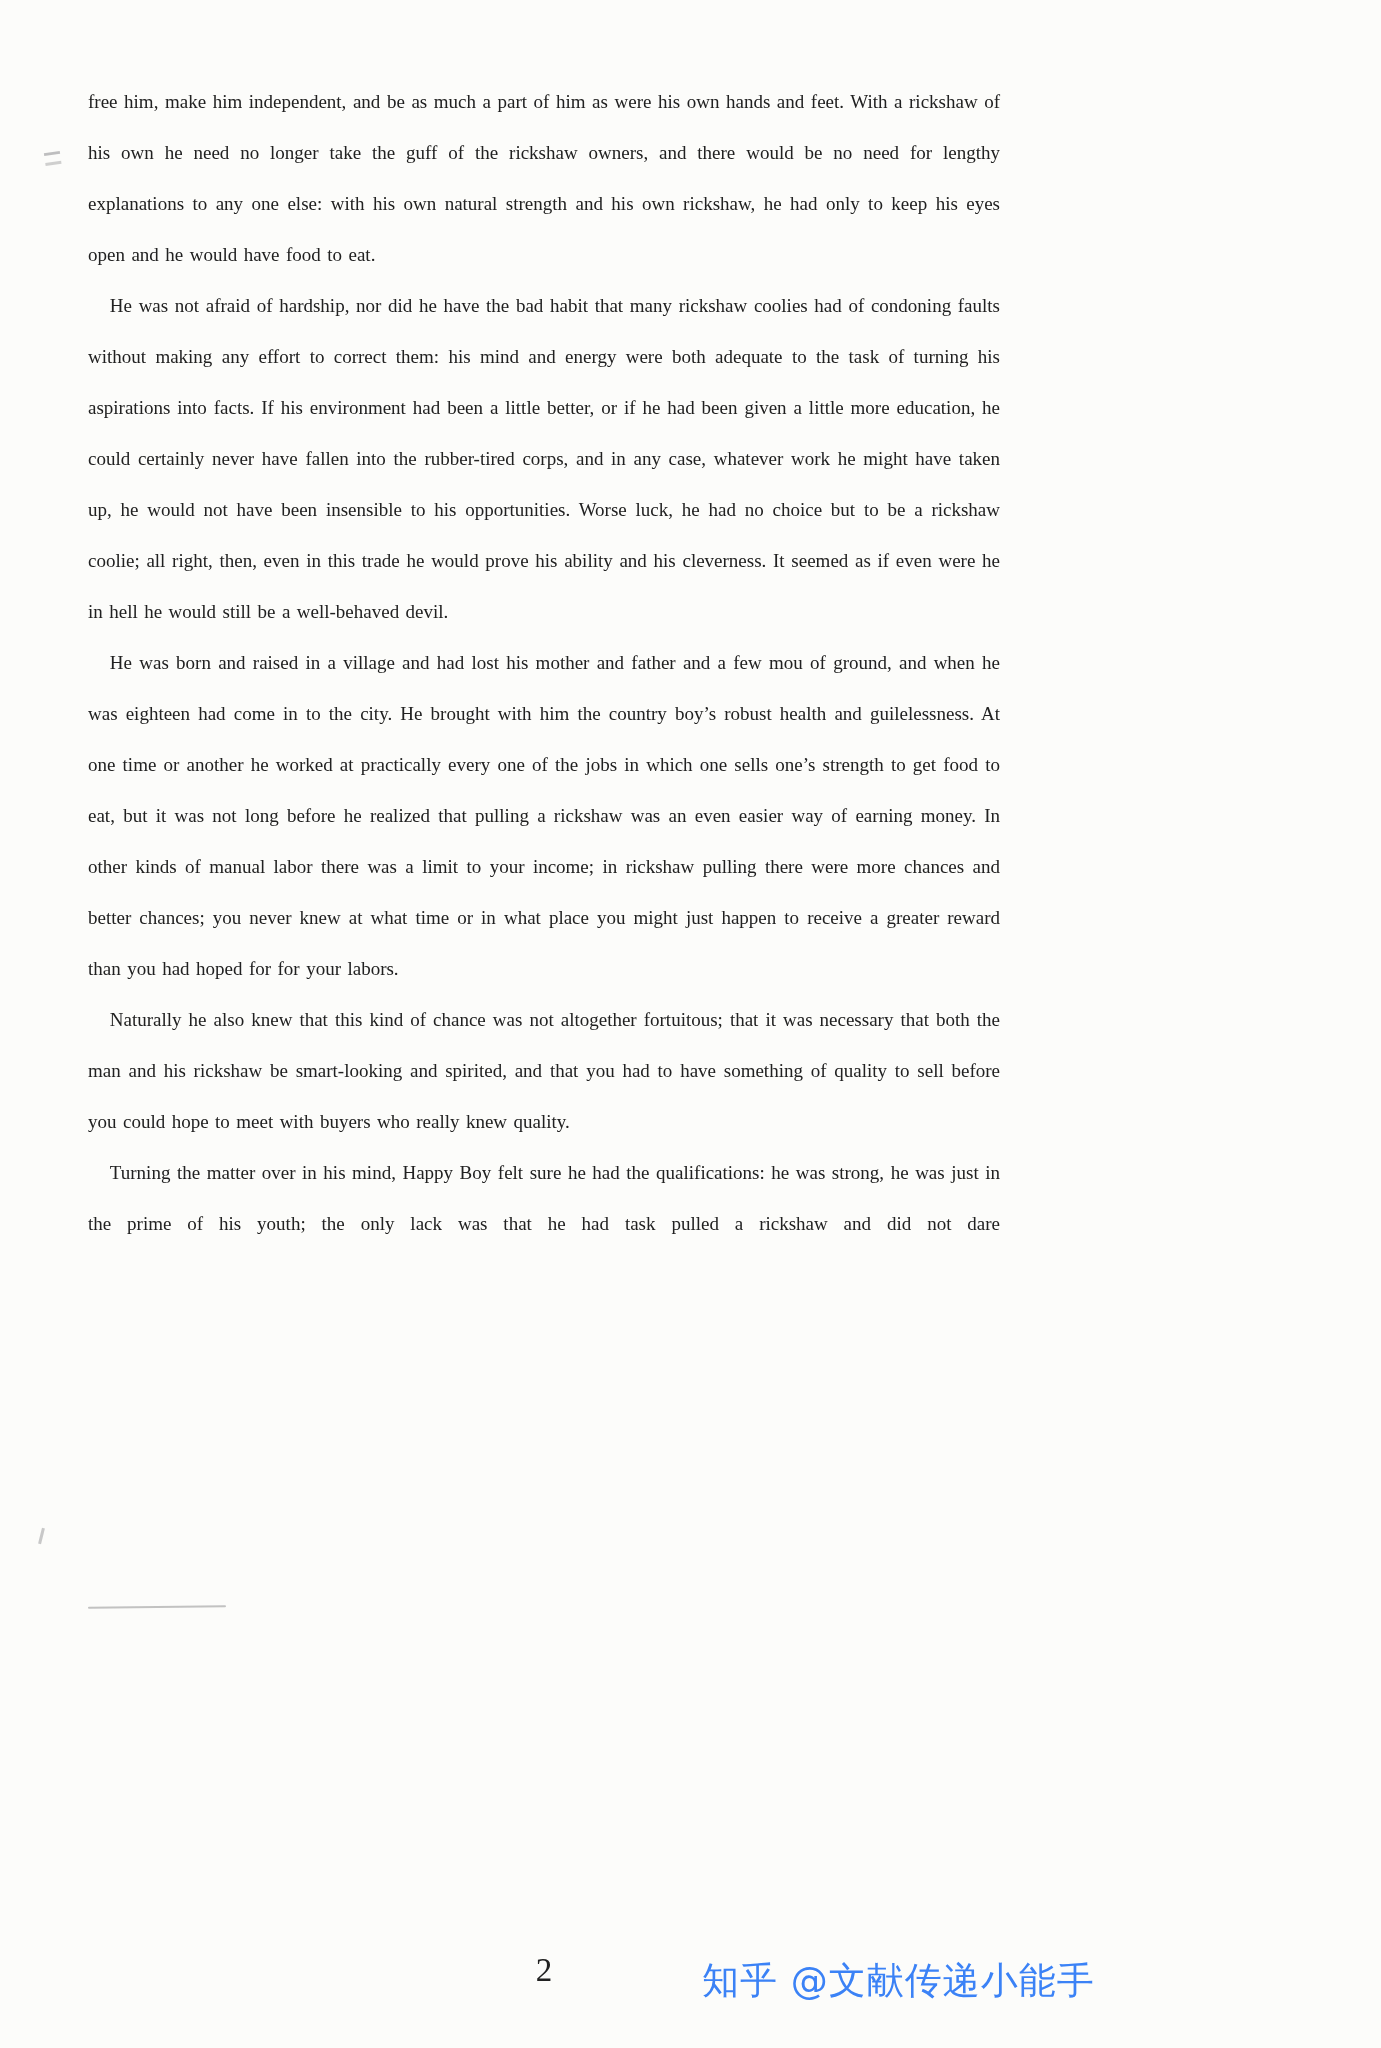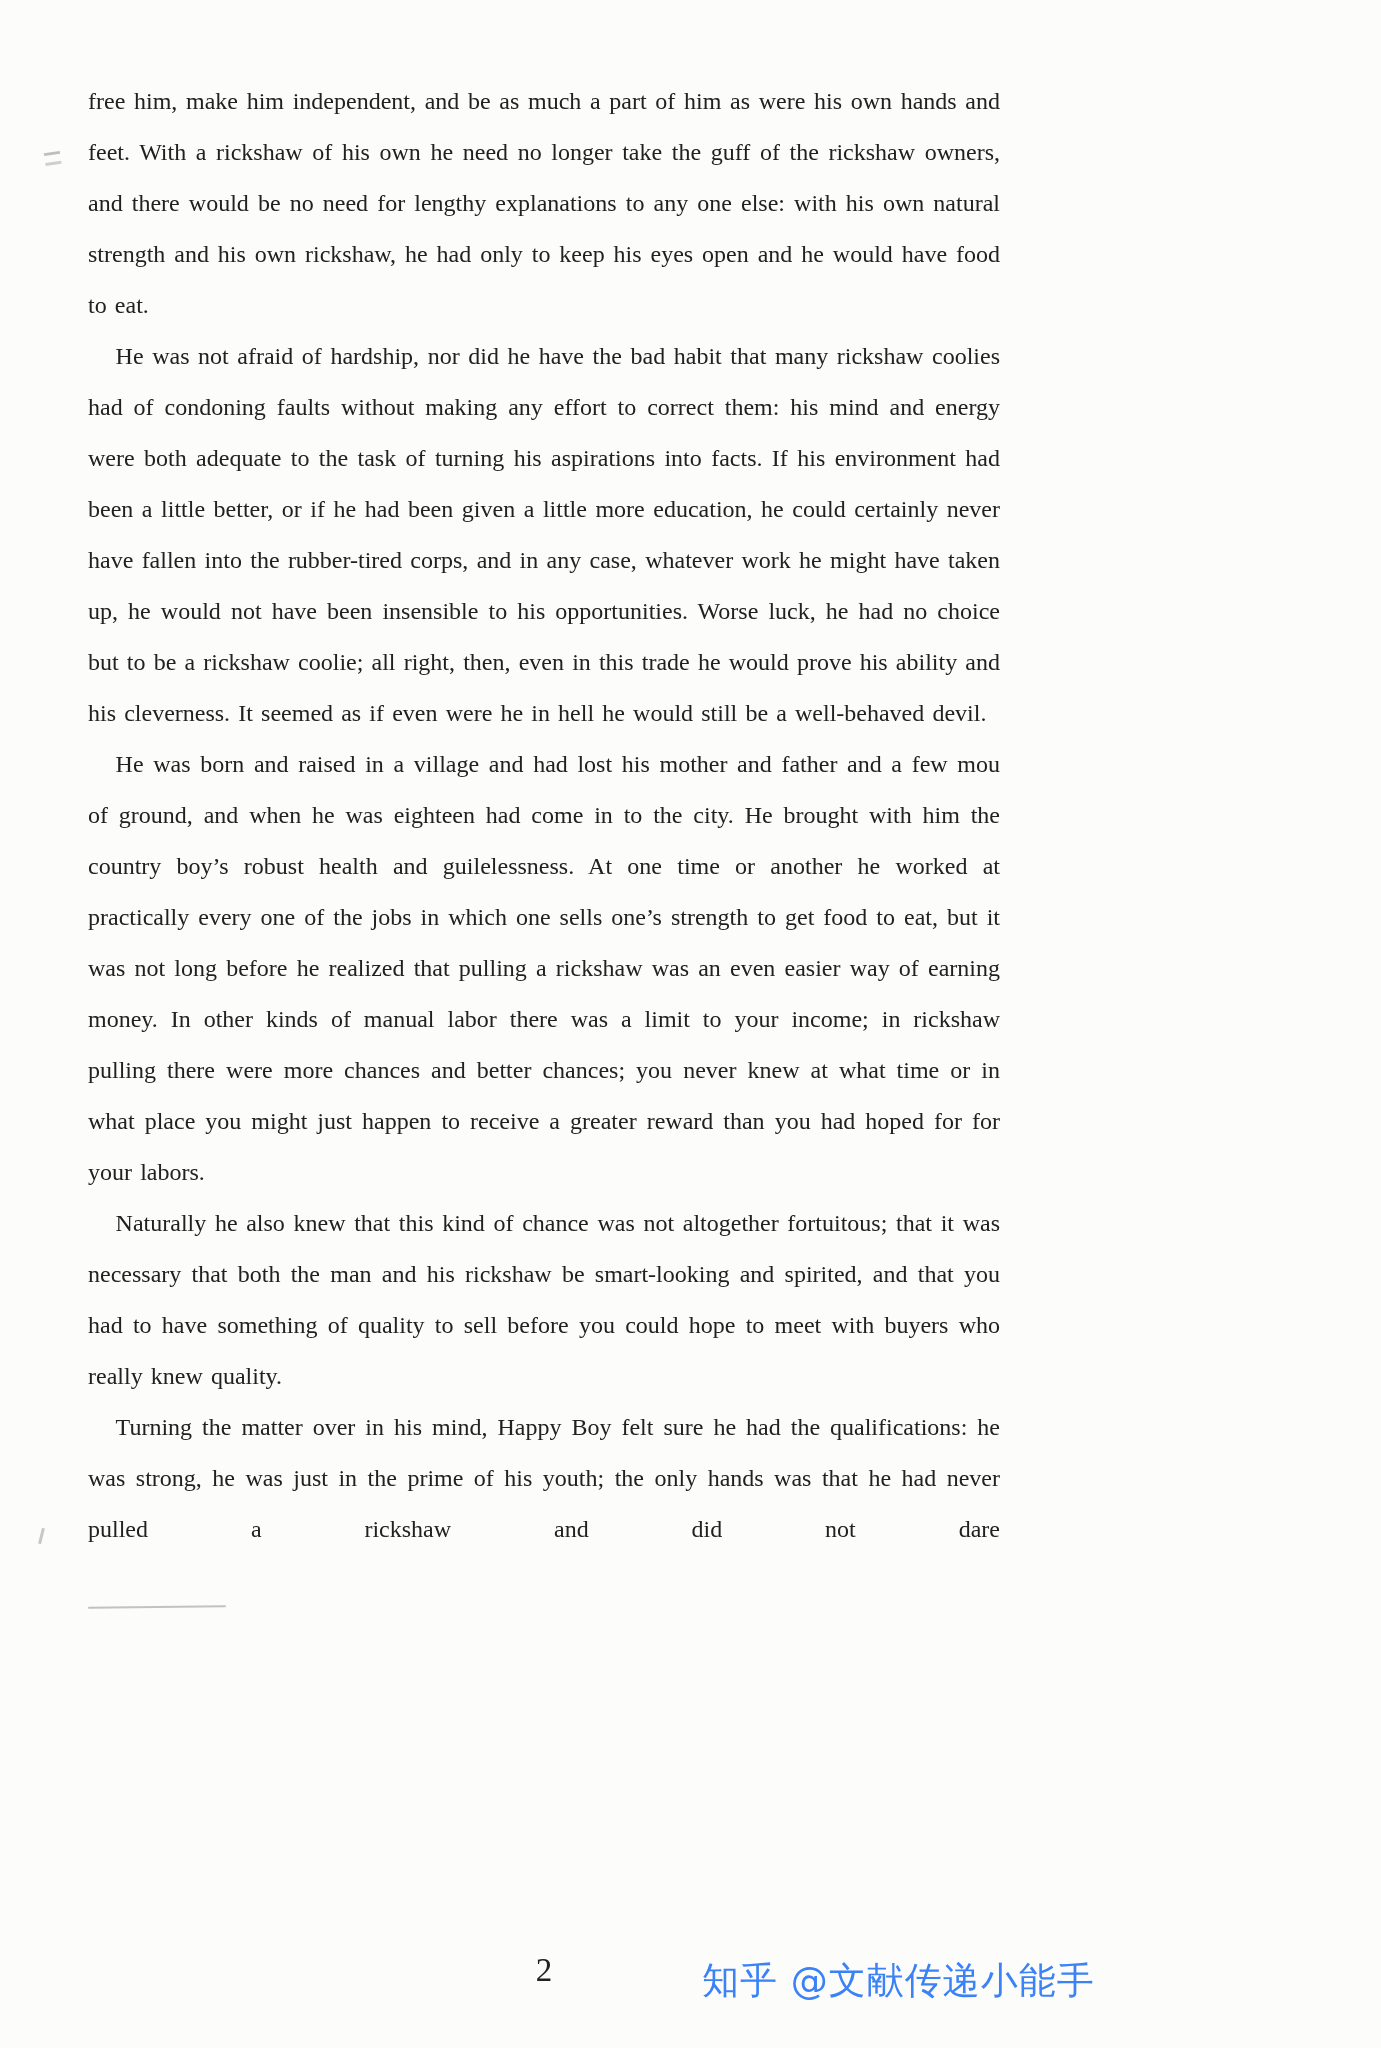--- a/index.html
+++ b/index.html
@@ -13,21 +13,21 @@
     background: #fcfcfa;
     overflow: hidden;
     font-family: "Liberation Serif", "DejaVu Serif", serif;
   }
 
   .text-block {
     position: absolute;
     left: 88px;
     top: 76px;
     width: 912px;
-    font-size: 24px;
+    font-size: 19px;
     line-height: 51px;
     color: #212121;
     text-align: justify;
     word-spacing: 0.09em;
   }
 
   .text-block p { margin: 0; }
   .text-block p + p { text-indent: 1.15em; }
   .text-block p.runs-on { text-align-last: justify; }
 
@@ -76,21 +76,21 @@
 </head>
 <body>
 
 <div class="page">
 
   <div class="text-block">
     <p>free him, make him independent, and be as much a part of him as were his own hands and feet. With a rickshaw of his own he need no longer take the guff of the rickshaw owners, and there would be no need for lengthy explanations to any one else: with his own natural strength and his own rickshaw, he had only to keep his eyes open and he would have food to eat.</p>
     <p>He was not afraid of hardship, nor did he have the bad habit that many rickshaw coolies had of condoning faults without making any effort to correct them: his mind and energy were both adequate to the task of turning his aspirations into facts. If his environment had been a little better, or if he had been given a little more education, he could certainly never have fallen into the rubber-tired corps, and in any case, whatever work he might have taken up, he would not have been insensible to his opportunities. Worse luck, he had no choice but to be a rickshaw coolie; all right, then, even in this trade he would prove his ability and his cleverness. It seemed as if even were he in hell he would still be a well-behaved devil.</p>
     <p>He was born and raised in a village and had lost his mother and father and a few mou of ground, and when he was eighteen had come in to the city. He brought with him the country boy’s robust health and guilelessness. At one time or another he worked at practically every one of the jobs in which one sells one’s strength to get food to eat, but it was not long before he realized that pulling a rickshaw was an even easier way of earning money. In other kinds of manual labor there was a limit to your income; in rickshaw pulling there were more chances and better chances; you never knew at what time or in what place you might just happen to receive a greater reward than you had hoped for for your labors.</p>
     <p>Naturally he also knew that this kind of chance was not altogether fortuitous; that it was necessary that both the man and his rickshaw be smart-looking and spirited, and that you had to have something of quality to sell before you could hope to meet with buyers who really knew quality.</p>
-    <p class="runs-on">Turning the matter over in his mind, Happy Boy felt sure he had the qualifications: he was strong, he was just in the prime of his youth; the only hands was that he had never pulled a rickshaw and did not dare</p>
+    <p class="runs-on">Turning the matter over in his mind, Happy Boy felt sure he had the qualifications: he was strong, he was just in the prime of his youth; the only lack was that he had task pulled a rickshaw and did not dare</p>
   </div>
 
   <div class="page-number">2</div>
 
   <div class="watermark">知乎 @文献传递小能手</div>
 
   <div class="artifact mark-a"></div>
   <div class="artifact mark-b"></div>
   <div class="artifact underline-fortuitous"></div>
 

